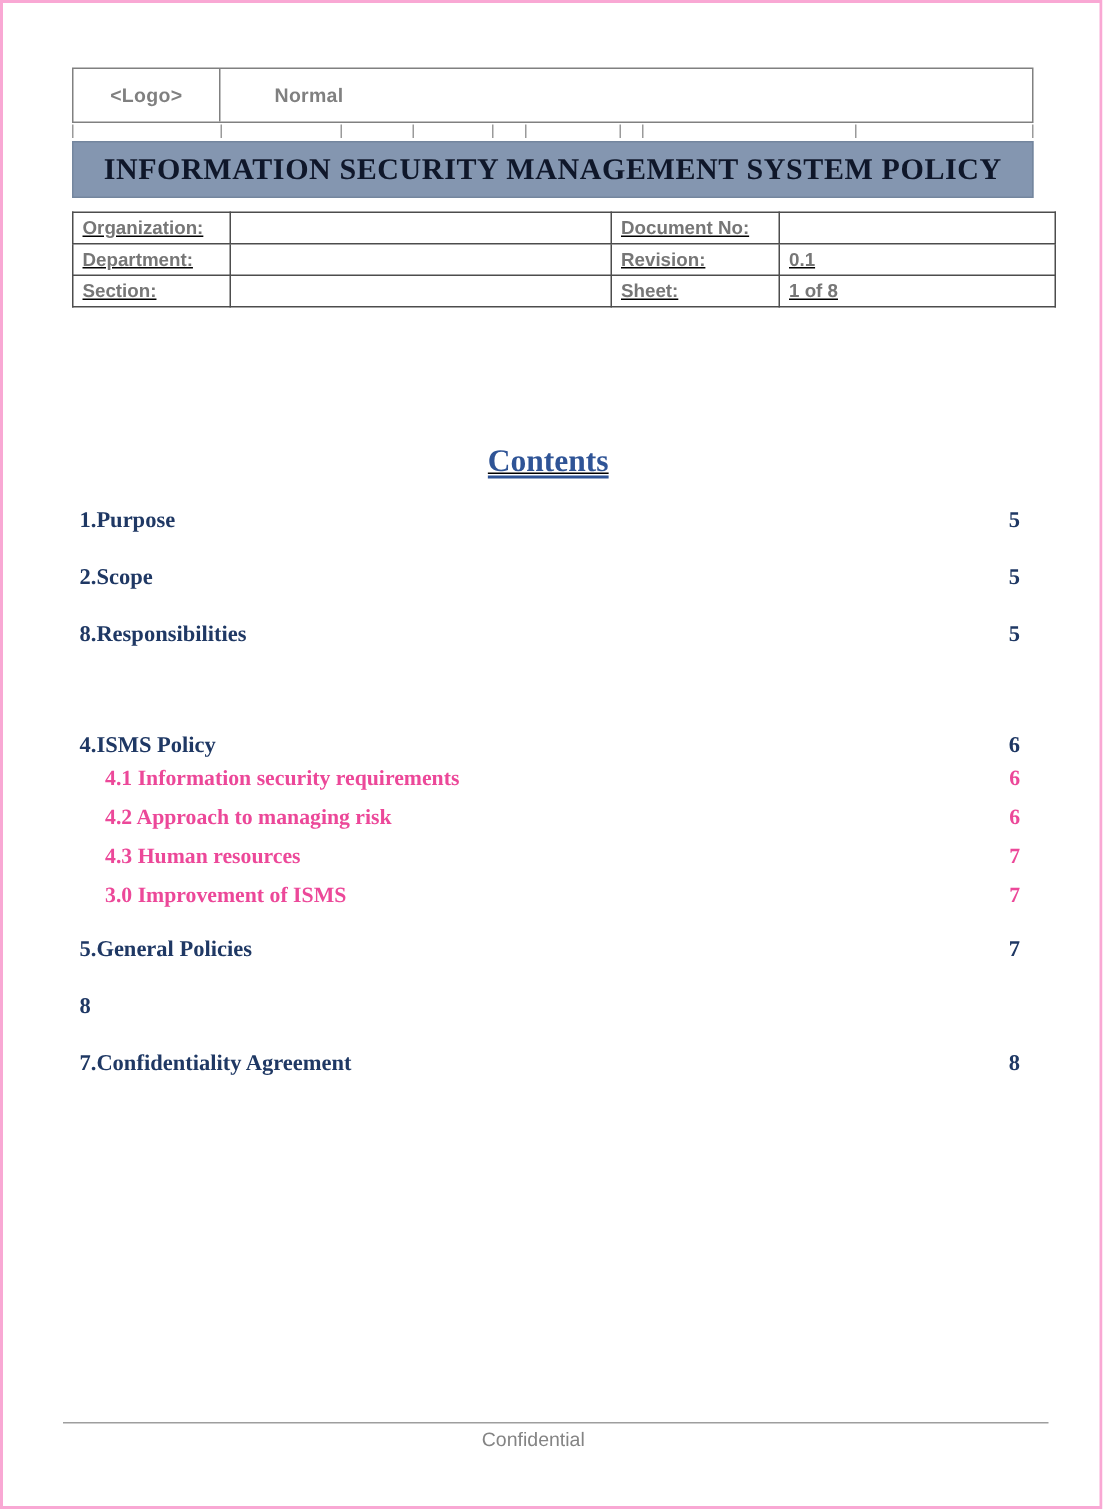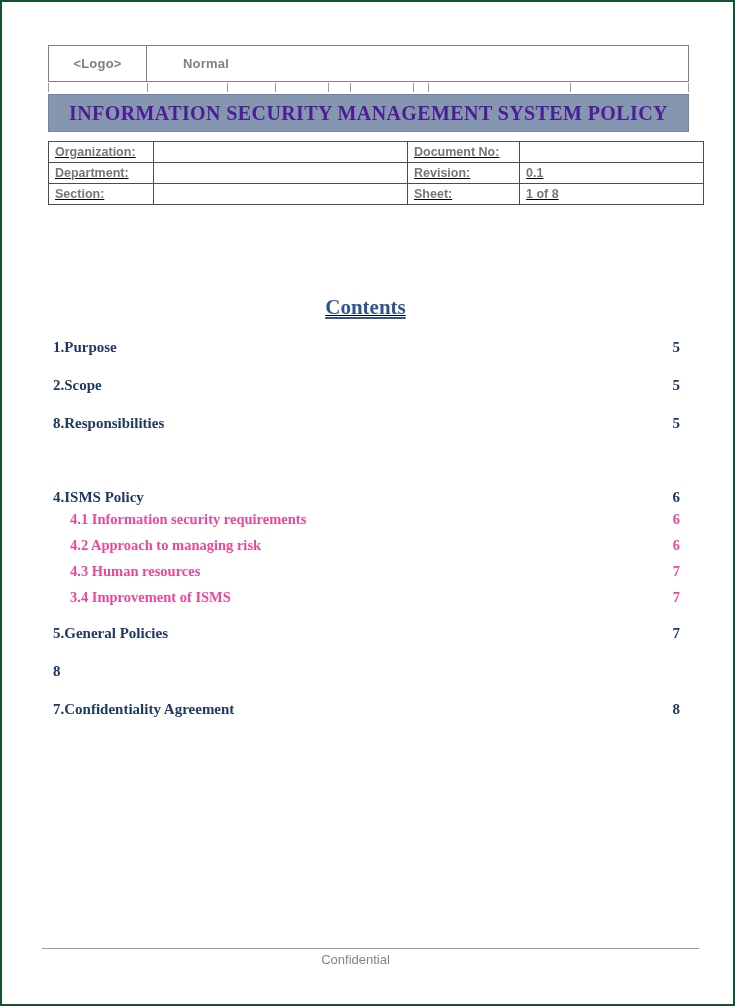--- a/index.html
+++ b/index.html
@@ -1,21 +1,21 @@
 <!DOCTYPE html>
 <html><head>
 <meta charset="utf-8">
 <style>
   html,body{margin:0;padding:0;background:#fff;}
   .page{
     position:relative;
     width:735px;height:1006px;
     box-sizing:border-box;
     background:#ffffff;
-    border:2px solid #14532d;
+    border:2px solid #f9a8d4;
     font-family:"Liberation Serif","DejaVu Serif",serif;
     overflow:hidden;
   }
   
   .header-table{
     position:absolute;left:46px;top:43px;width:641px;height:37px;
     display:flex;box-sizing:border-box;
     border:1px solid #808080;
   }
   .header-table .cell{
@@ -31,21 +31,21 @@
   .tick-row{position:absolute;left:46px;top:80px;width:641px;height:11px;}
   .tick-row i{position:absolute;top:1px;width:1px;height:9px;background:#9a9a9a;display:block;}
   
   .banner{
     position:absolute;left:46px;top:92px;width:641px;height:38px;
     box-sizing:border-box;
     background:#8496B0;border:1px solid #74869e;
     display:flex;align-items:center;justify-content:center;
   }
   .banner .title{
-    color:#4c1d95;font-weight:bold;font-size:20px;letter-spacing:.4px;
+    color:#0f172a;font-weight:bold;font-size:20px;letter-spacing:.4px;
     font-family:"Liberation Serif","DejaVu Serif",serif;
     white-space:nowrap;
   }
   
   .meta-table{
     position:absolute;left:46px;top:139px;width:641px;
     border-collapse:collapse;table-layout:fixed;
     font-family:"Liberation Sans","DejaVu Sans",sans-serif;
     text-decoration:underline;
   }
@@ -170,21 +170,21 @@
     </div>
       <div class="toc-row l2">
       <span class="toc-label">4.2 Approach to managing risk</span>
       <span class="toc-page">6</span>
     </div>
       <div class="toc-row l2">
       <span class="toc-label">4.3 Human resources</span>
       <span class="toc-page">7</span>
     </div>
       <div class="toc-row l2 before-l1">
-      <span class="toc-label">3.4 Improvement of ISMS</span>
+      <span class="toc-label">3.0 Improvement of ISMS</span>
       <span class="toc-page">7</span>
     </div>
       <div class="toc-row l1">
       <span class="toc-label">5.General Policies</span>
       <span class="toc-page">7</span>
     </div>
       <div class="toc-row l1">
       <span class="toc-page">8</span>
     </div>
       <div class="toc-row l1">

